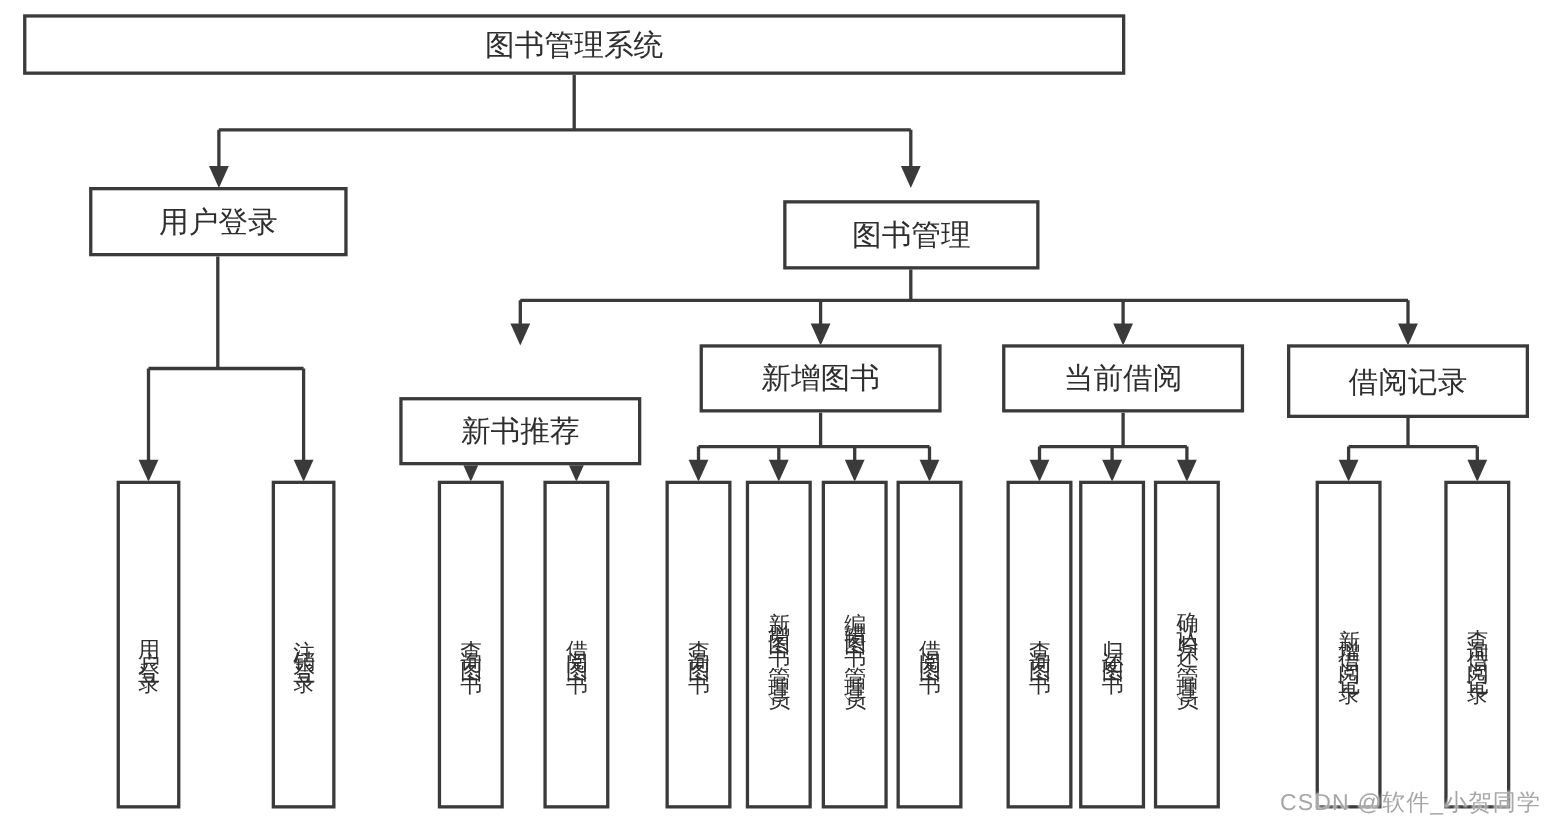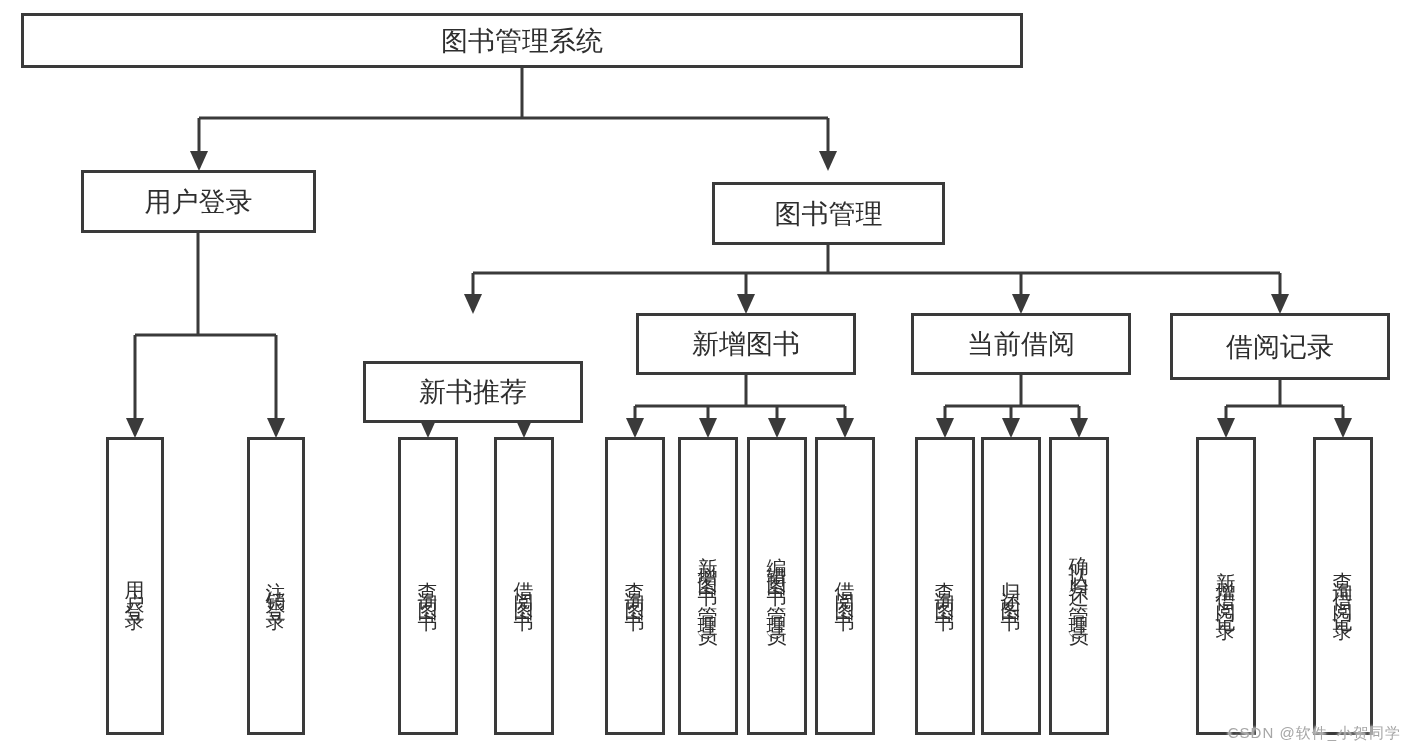--- a/index.html
+++ b/index.html
@@ -14,21 +14,21 @@
     display:flex; align-items:center; justify-content:center;
   }
   .node.h { font-size:27px; }
   .node.v {
     writing-mode:vertical-rl; text-orientation:mixed;
     font-size:20px; letter-spacing:10px; line-height:1;
   }
   .node.v .lbl { display:inline-block; }
   .watermark {
     position:absolute; right:4px; bottom:4px;
-    font-size:15px; color:#a6a6a6; letter-spacing:1px;
+    font-size:21px; color:#a6a6a6; letter-spacing:1px;
     text-shadow:0 0 3px #ffffff, 0 0 3px #ffffff;
     white-space:nowrap;
   }
 </style>
 </head>
 <body>
 
 <div class="canvas">
 
   <svg class="connectors" viewBox="0 0 1405 747" aria-hidden="true">

